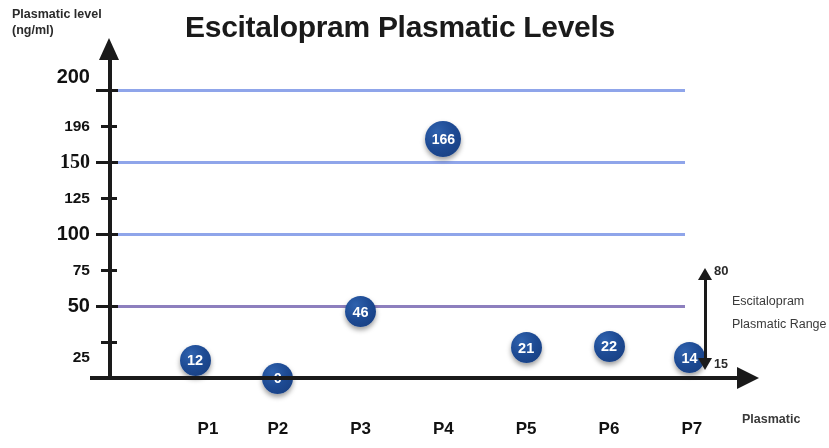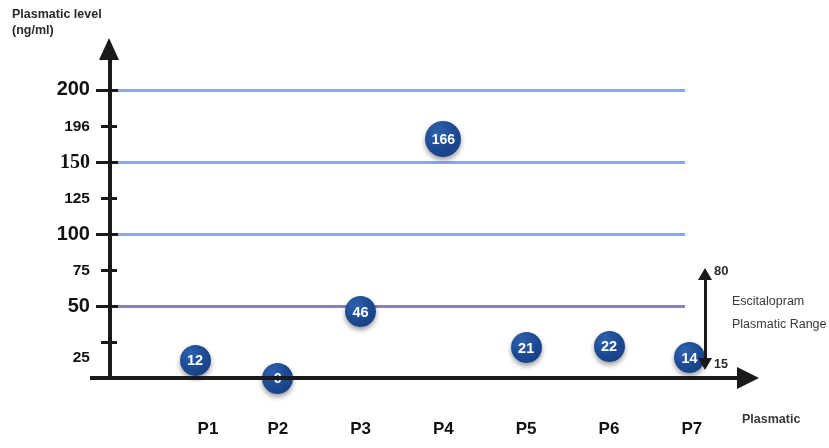--- a/index.html
+++ b/index.html
@@ -213,35 +213,36 @@
     font-size: 17px;
     font-weight: bold;
     color: #111111;
   }
 </style>
 </head>
 <body>
 
 <div id="chart-root">
 
+  <div id="chart-title">Escitalopram Plasmatic Levels</div>
 
   <div id="y-axis-title">Plasmatic level (ng/ml)</div>
   <div id="x-axis-title">Plasmatic</div>
 
   <div id="plot-area">
     <div id="range-band" style="top: 262.92px; height: 93.5025px; background: rgb(247, 179, 179);"></div>
     <div id="gridlines-layer">
         <div class="gridline blue" style="top: 88.8px; background: rgb(143, 165, 234);"></div>
         <div class="gridline blue" style="top: 160.725px; background: rgb(143, 165, 234);"></div>
         <div class="gridline blue" style="top: 232.65px; background: rgb(143, 165, 234);"></div>
         <div class="gridline purple" style="top: 304.575px; background: rgb(141, 127, 190);"></div>
       </div>
     <div id="yticks-layer">
         <div class="y-tick major" style="top: 88.8px;"></div>
-        <div class="y-tick-label major" style="top: 77px;">200</div>
+        <div class="y-tick-label major" style="top: 65px;">200</div>
         <div class="y-tick minor" style="top: 124.763px;"></div>
         <div class="y-tick-label minor" style="top: 116.653px;">196</div>
         <div class="y-tick major" style="top: 160.725px;"></div>
         <div class="y-tick-label major" style="top: 149.825px; font-family: Liberation Serif, serif;">150</div>
         <div class="y-tick minor" style="top: 196.688px;"></div>
         <div class="y-tick-label minor" style="top: 188.577px;">125</div>
         <div class="y-tick major" style="top: 232.65px;"></div>
         <div class="y-tick-label major" style="top: 221.75px;">100</div>
         <div class="y-tick minor" style="top: 268.613px;"></div>
         <div class="y-tick-label minor" style="top: 260.502px;">75</div>

